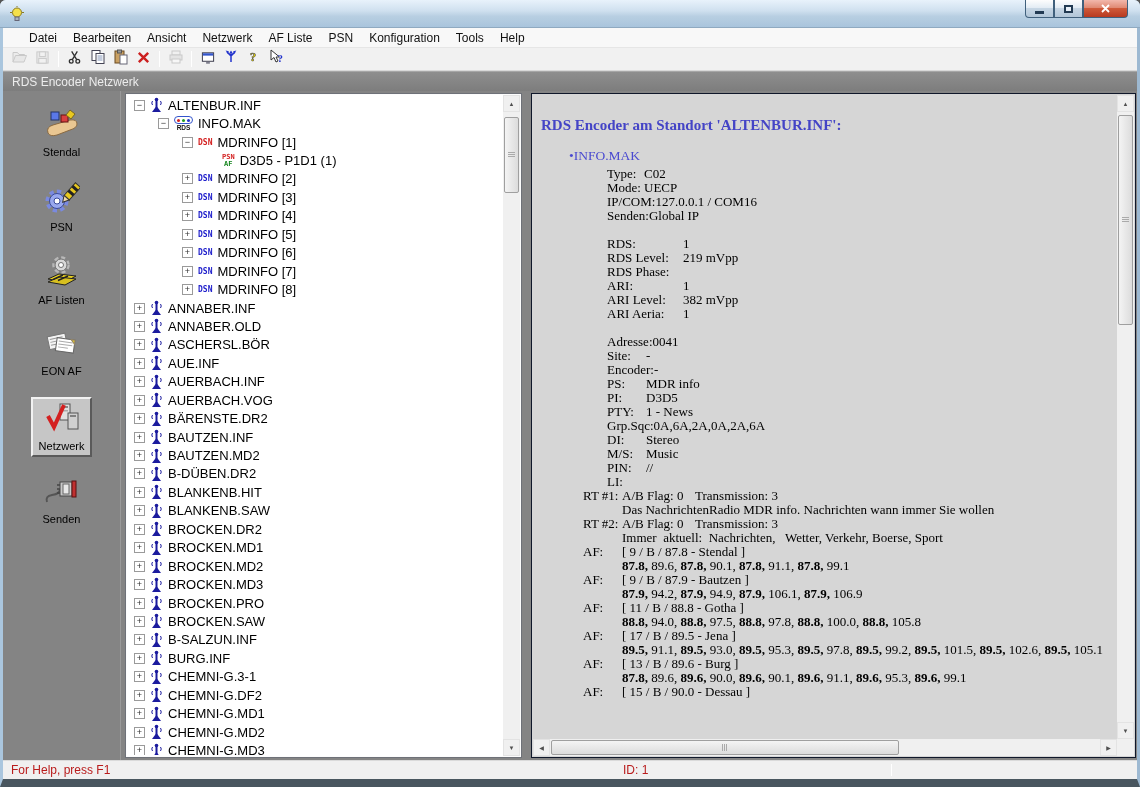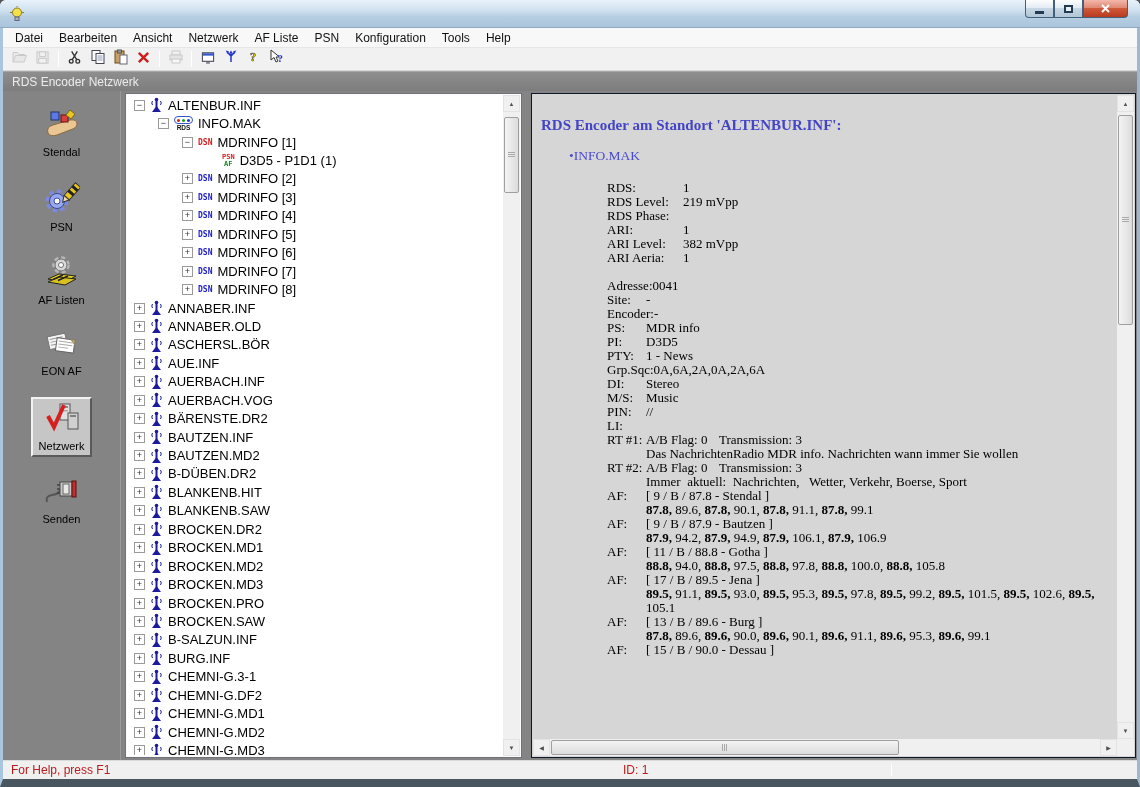--- a/index.html
+++ b/index.html
@@ -22,21 +22,21 @@
                    border-radius:0 0 4px 0; }
   .glyph-min { width:9px; height:3px; background:#223a52; margin-top:7px; }
   .glyph-max { width:9px; height:8px; border:2px solid #223a52; background:#e8f0f8; }
 
   
   .client { flex:1; display:flex; flex-direction:column; overflow:hidden;
             border-left:3px solid #aac6de; border-right:3px solid #9db9d2;
             border-bottom:8px solid #49565f; background:#f3f3f3; }
 
   .menubar { height:20px; flex:0 0 20px; background:#f8f8f8; display:flex; align-items:center;
-             padding-left:4px; border-bottom:1px solid #e6e6e6; }
+             padding-left:18px; border-bottom:1px solid #e6e6e6; }
   .menu-item { font-size:12px; color:#111; padding:2px 8px; cursor:default; }
 
   .toolbar { height:23px; flex:0 0 23px; background:#f1f1f1; display:flex; align-items:center;
              padding-left:5px; border-bottom:1px solid #d8d8d8; }
   .tb-btn { width:23px; height:21px; display:flex; align-items:center; justify-content:center; cursor:pointer; }
   .tb-btn.disabled { opacity:.45; filter:grayscale(1); cursor:default; }
   .tb-sep { width:1px; height:16px; background:#c2c2c2; border-right:1px solid #fff; margin:0 4px; }
 
   .captionbar { height:20px; flex:0 0 20px; background:linear-gradient(#8e8e8e,#7d7d7d);
                 color:#ececec; font-size:12px; display:flex; align-items:center; padding-left:9px;
@@ -90,21 +90,21 @@
                  position:relative; overflow:hidden; }
   .report { position:absolute; top:1px; left:1px; right:19px; bottom:18px; overflow:hidden;
             font-family:"Liberation Serif", serif; font-size:13px; color:#000; padding-top:22px; }
   .rep-heading { color:#4444c6; font-weight:bold; font-size:15px; margin:0 0 14px 8px; }
   .station-line { color:#4a4ad0; margin-left:36px; margin-bottom:3px; font-size:13.5px; }
   .r-row { display:flex; line-height:14px; }
   .fields { margin-left:74px; }
   .fields.info .r-label { min-width:37px; }
   .fields.levels .r-label { min-width:76px; }
   .fields.ps .r-label { min-width:39px; }
-  .rt-block, .af-block { margin-left:74px; }
+  .rt-block, .af-block { margin-left:50px; }
   .rt-label, .af-label { min-width:39px; }
   .rt-flag { min-width:73px; }
   .rt-text { margin-left:39px; line-height:14px; white-space:pre-wrap; }
   .af-freqs { margin-left:39px; line-height:14px; }
   .spacer14 { height:14px; }
   .corner { position:absolute; right:1px; bottom:1px; width:17px; height:17px; background:#f0f0f0; }
 
   
   .statusbar { height:19px; flex:0 0 19px; background:#f0f0f0; border-top:1px solid #dadada;
                position:relative; font-size:12px; color:#b91c1c; }
@@ -711,20 +711,38 @@
               <span class="sb-grip"></span>
             </div>
           <div class="sb-arrow" style="bottom:0; right:0;">▼</div>
         </div>
       </div>
 
       <div class="right-panel">
         <div class="report">
           <div class="rep-heading">RDS Encoder am Standort 'ALTENBUR.INF':</div>
           <div class="station-line"><span>•</span><span>INFO.MAK</span></div>
+          <div class="fields info">
+              <div class="r-row">
+                <span class="r-label">Type:</span>
+                <span class="r-val">C02</span>
+              </div>
+              <div class="r-row">
+                <span class="r-label">Mode:</span>
+                <span class="r-val">UECP</span>
+              </div>
+              <div class="r-row">
+                <span class="r-label">IP/COM:</span>
+                <span class="r-val">127.0.0.1 / COM16</span>
+              </div>
+              <div class="r-row">
+                <span class="r-label">Senden:</span>
+                <span class="r-val">Global IP</span>
+              </div>
+            </div>
           <div class="spacer14"></div>
           <div class="fields levels">
               <div class="r-row">
                 <span class="r-label">RDS:</span>
                 <span class="r-val">1</span>
               </div>
               <div class="r-row">
                 <span class="r-label">RDS Level:</span>
                 <span class="r-val">219 mVpp</span>
               </div>

